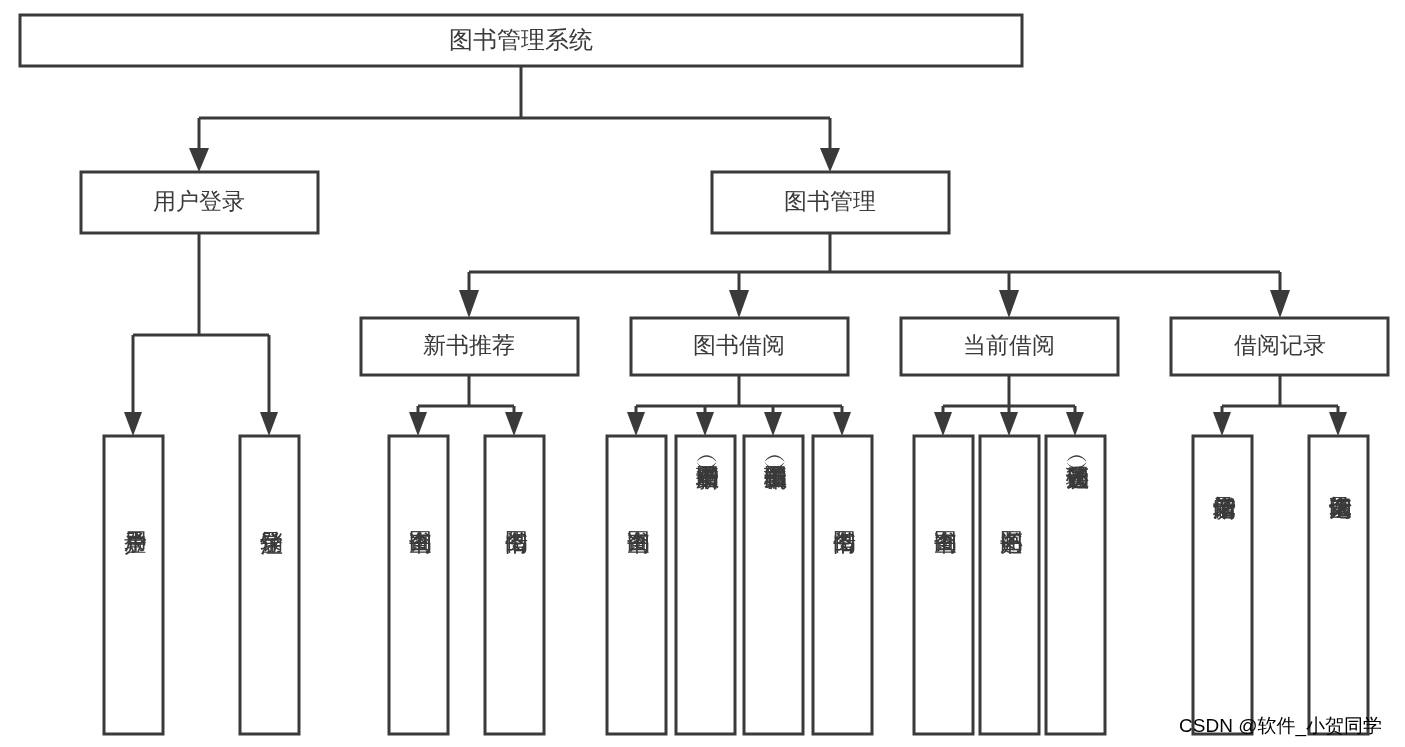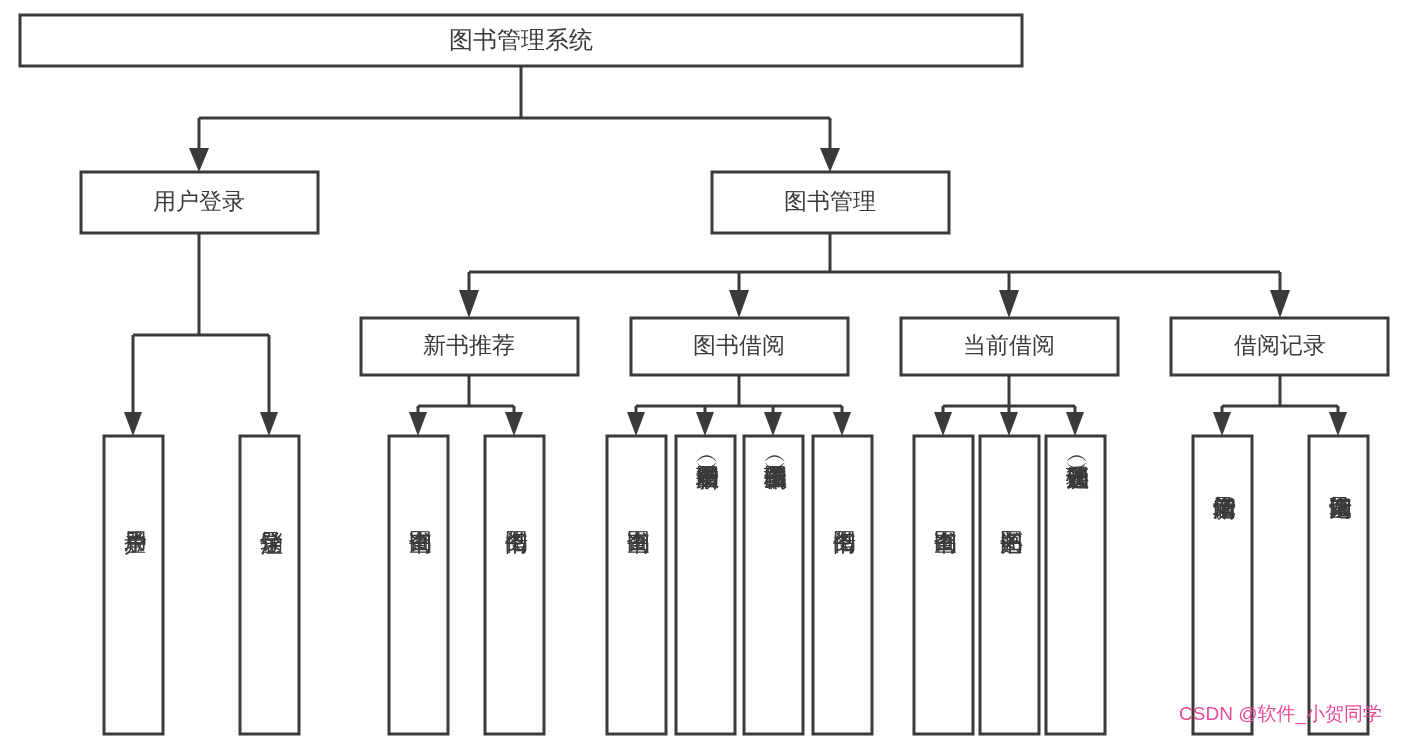--- a/index.html
+++ b/index.html
@@ -56,23 +56,23 @@
   }
   .label-v {
     font-size: 23px;
     text-anchor: middle;
     writing-mode: tb;
     glyph-orientation-vertical: 0;
   }
   .watermark {
     position: absolute;
     right: 8px;
-    bottom: 20px;
+    bottom: 8px;
     font-size: 19px;
-    color: #ec4899;
+    color: #000000;
     font-family: "Liberation Sans", "DejaVu Sans", sans-serif;
     white-space: nowrap;
     pointer-events: none;
     margin-left: 36px;
   }
 </style>
 </head>
 <body>
 
 <div id="diagram-root">

